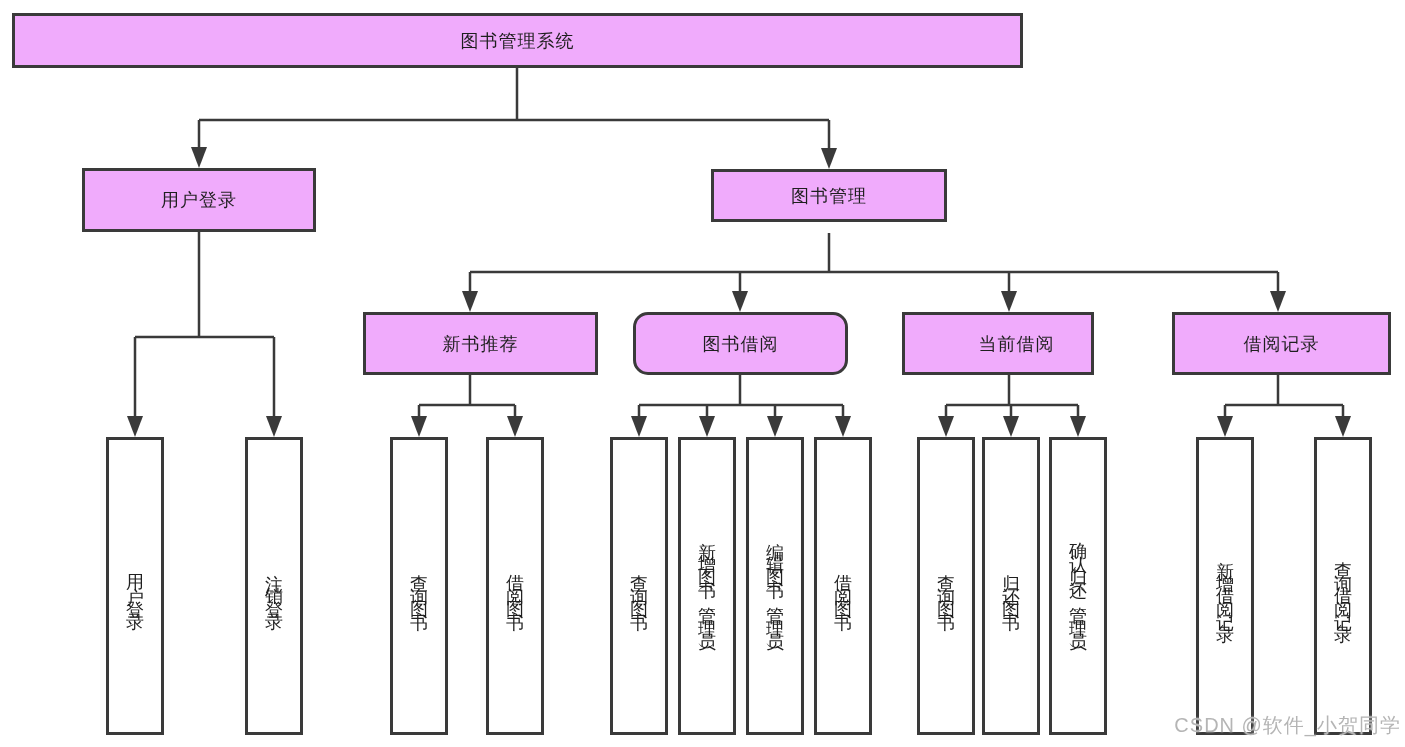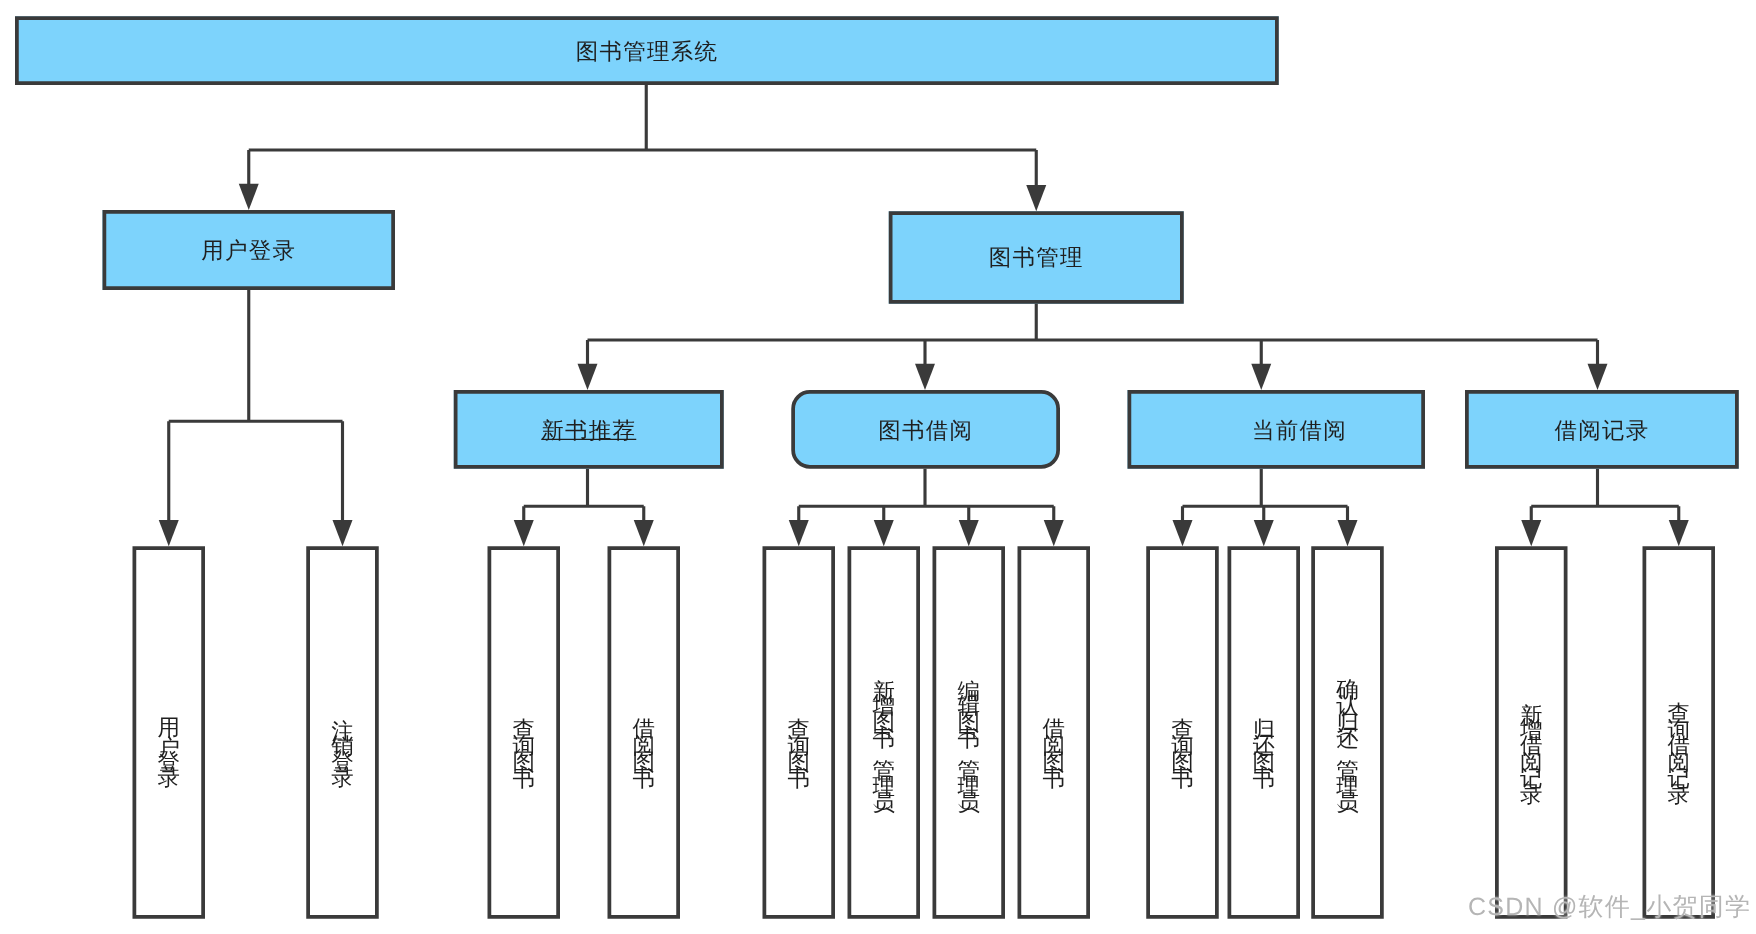--- a/index.html
+++ b/index.html
@@ -1,21 +1,21 @@
 <!DOCTYPE html>
 <html><head>
 <meta charset="utf-8">
 <style>
   html,body{margin:0;padding:0;background:#ffffff;}
   body{font-family:"Liberation Sans","DejaVu Sans",sans-serif;}
   #canvas{position:relative;width:1405px;height:747px;background:#ffffff;overflow:hidden;}
   #connector-layer{position:absolute;left:0;top:0;width:1405px;height:747px;}
   .hbox{
     position:absolute;box-sizing:border-box;
-    background:#7dd3fc;border:3px solid #3a3a3a;
+    background:#f0abfc;border:3px solid #3a3a3a;
     display:flex;align-items:center;justify-content:center;
     font-size:18px;color:#1f1f1f;letter-spacing:1px;
     z-index:2;
   }
   .vbox{
     position:absolute;box-sizing:border-box;
     width:58px;height:298px;top:437px;
     background:#ffffff;border:3px solid #3a3a3a;
     display:flex;align-items:center;justify-content:center;
     z-index:2;
@@ -72,25 +72,25 @@
       <polygon points="1003,416 1019,416 1011,437"></polygon>
       <polygon points="1070,416 1086,416 1078,437"></polygon>
       <polygon points="1217,416 1233,416 1225,437"></polygon>
       <polygon points="1335,416 1351,416 1343,437"></polygon>
     </g>
   </svg>
 
   <div class="hbox" style="left:12px;top:13px;width:1011px;height:55px;">图书管理系统</div>
 
   <div class="hbox" style="left:82px;top:168px;width:234px;height:64px;">用户登录</div>
-  <div class="hbox" style="left:711px;top:169px;width:236px;height:74px;">图书管理</div>
+  <div class="hbox" style="left:711px;top:169px;width:236px;height:53px;">图书管理</div>
 
-  <div class="hbox" style="left:363px;top:312px;width:216px;height:63px;text-decoration:underline;">新书推荐</div>
+  <div class="hbox" style="left:363px;top:312px;width:235px;height:63px;">新书推荐</div>
   <div class="hbox" style="left:633px;top:312px;width:215px;height:63px;border-radius:15px;">图书借阅</div>
-  <div class="hbox" style="left:902px;top:312px;width:238px;height:63px;padding-left:37px;">当前借阅</div>
+  <div class="hbox" style="left:902px;top:312px;width:192px;height:63px;padding-left:37px;">当前借阅</div>
   <div class="hbox" style="left:1172px;top:312px;width:219px;height:63px;">借阅记录</div>
 
   <div class="vbox" style="left:106px;">
     <span>用户登录</span>
   </div>
   <div class="vbox" style="left:245px;">
     <span>注销登录</span>
   </div>
 
   <div class="vbox" style="left:390px;">

